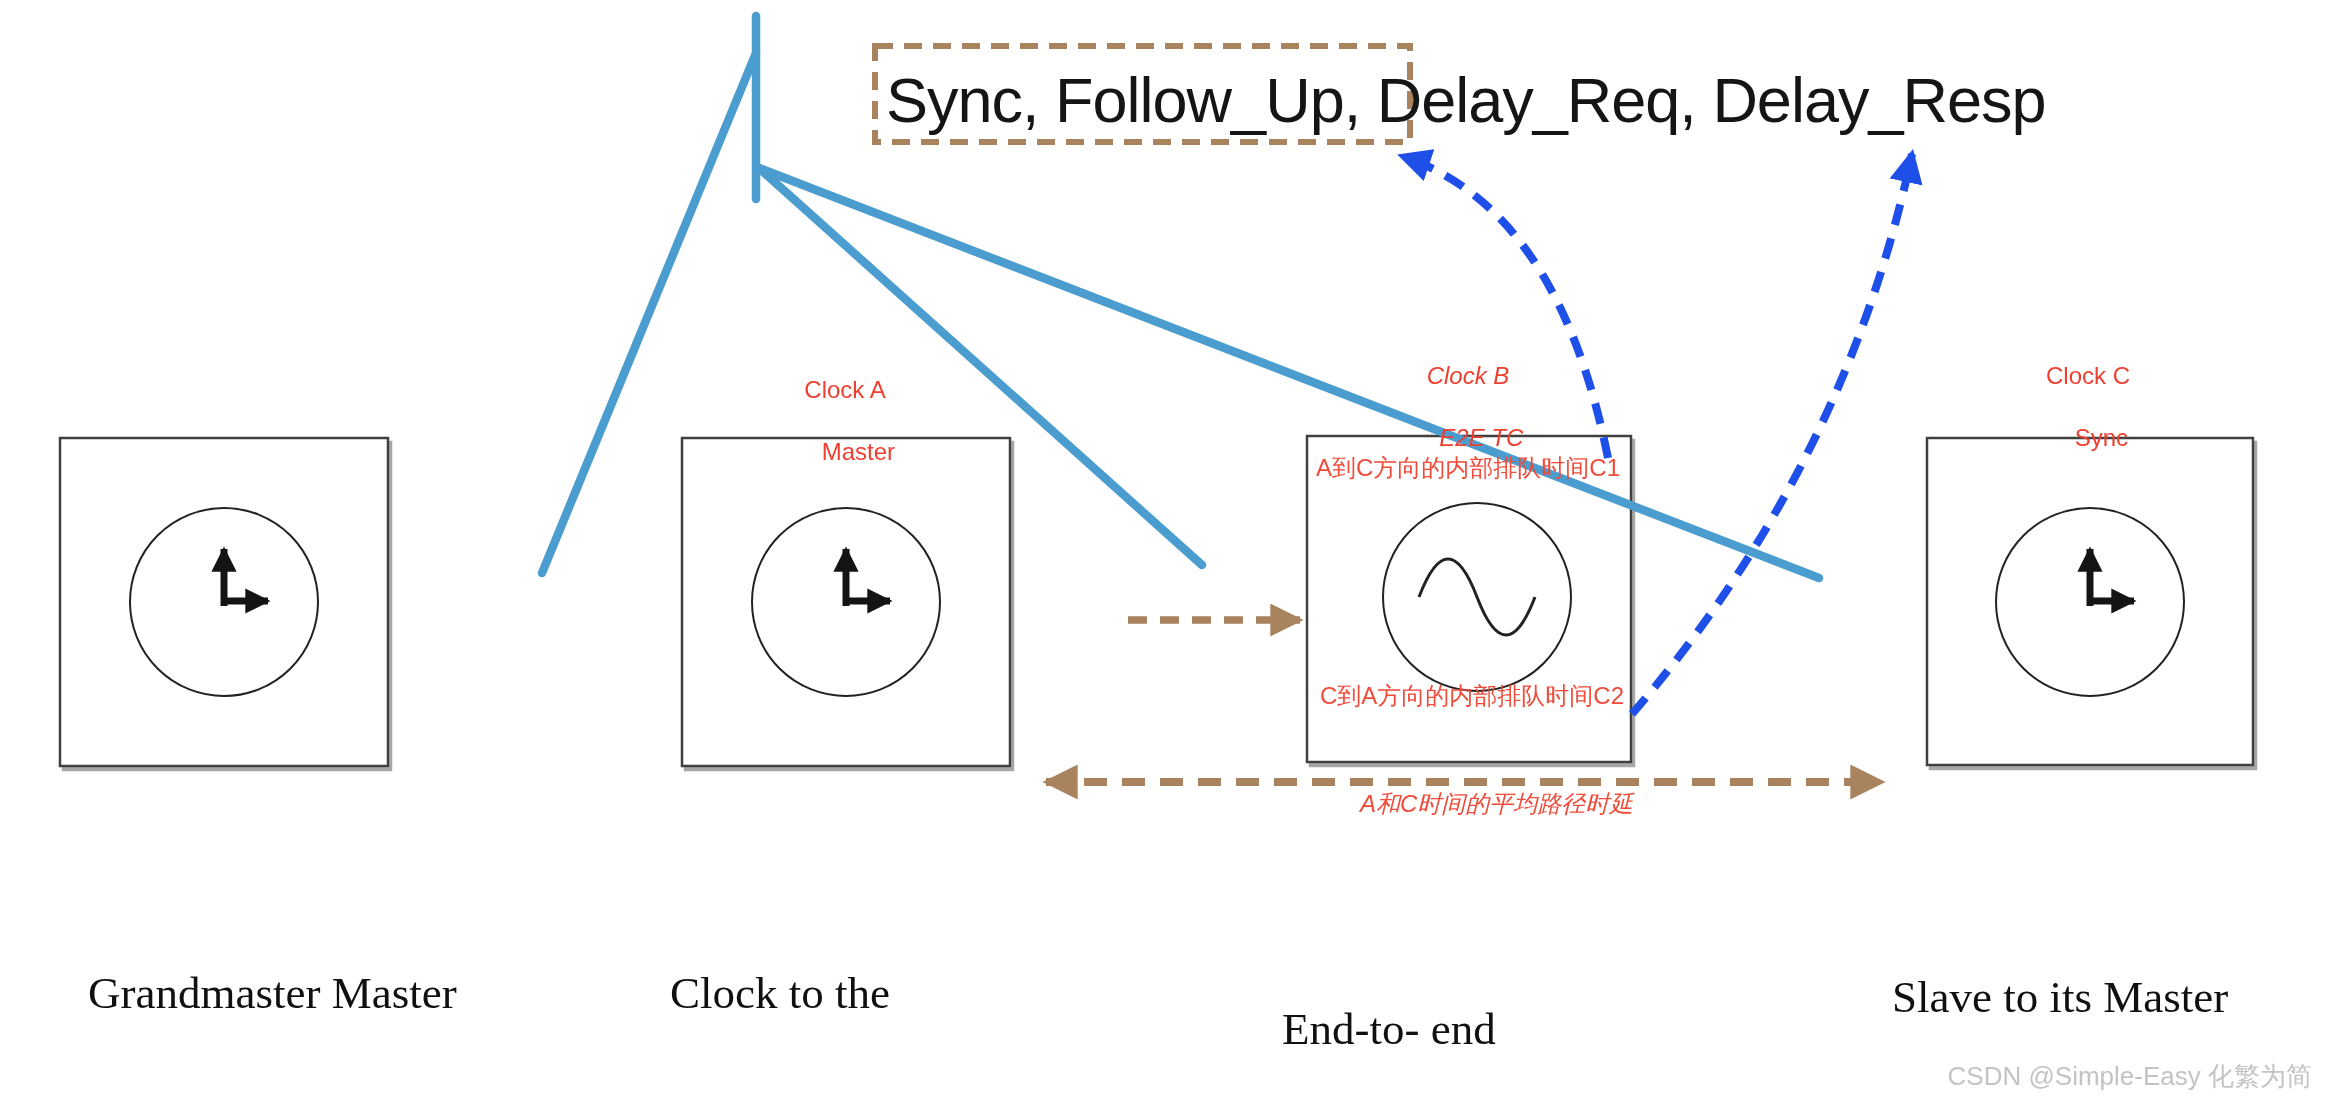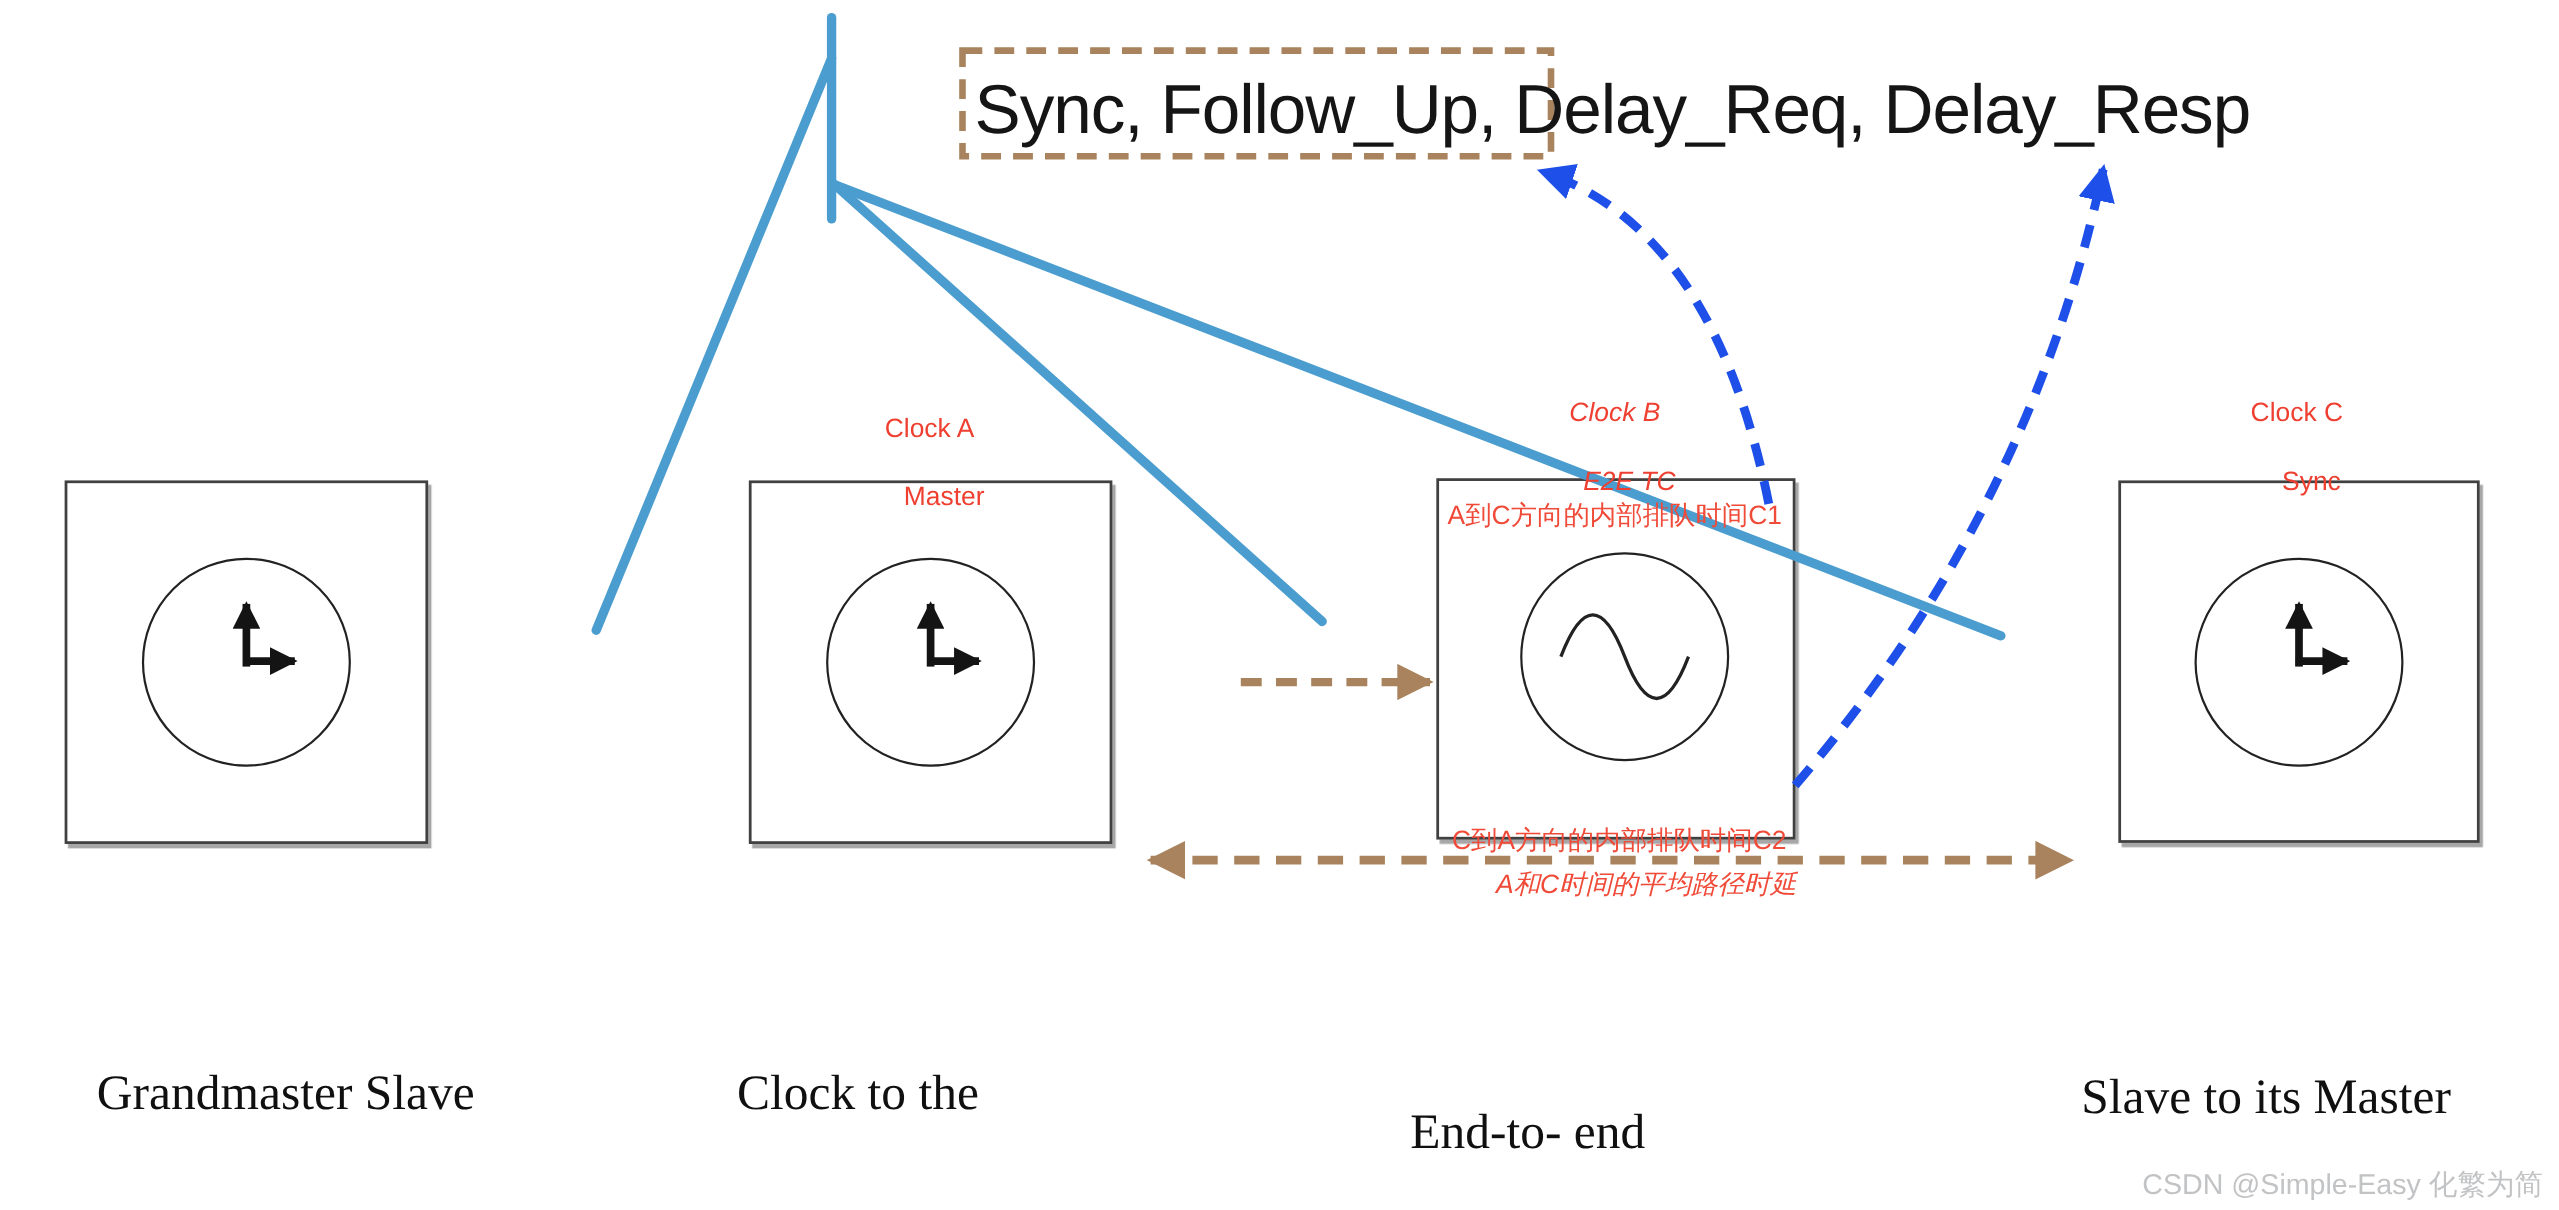--- a/index.html
+++ b/index.html
@@ -88,25 +88,25 @@
   <div class="txt title" style="left:886px;top:64px;">Sync, Follow_Up, Delay_Req, Delay_Resp</div>
 
   <div class="txt redlbl" style="left:695px;top:374px;"><span>Clock A</span><br>
     <span>Master</span></div>
   <div class="txt redlbl" style="left:1318px;top:360px;font-style:italic;"><span>Clock B</span><br>
     <span>E2E TC</span></div>
   <div class="txt redlbl" style="left:1938px;top:360px;text-align:center;"><span>Clock C</span><br>
     <span>Sync</span></div>
 
   <div class="txt rednote" style="left:1316px;top:452px;">A到C方向的内部排队时间C1</div>
-  <div class="txt rednote" style="left:1320px;top:748px;">C到A方向的内部排队时间C2</div>
+  <div class="txt rednote" style="left:1320px;top:680px;">C到A方向的内部排队时间C2</div>
   <div class="txt rednote" style="left:1360px;top:788px;font-style:italic;">A和C时间的平均路径时延</div>
 
   <div class="txt caption" style="left:88px;top:828px;">
-    <div>Grandmaster Slave</div>
+    <div>Grandmaster Master</div>
     
     
     
   </div>
   <div class="txt caption" style="left:670px;top:828px;">
     <div>Clock to the</div>
     
     
     
   </div>

